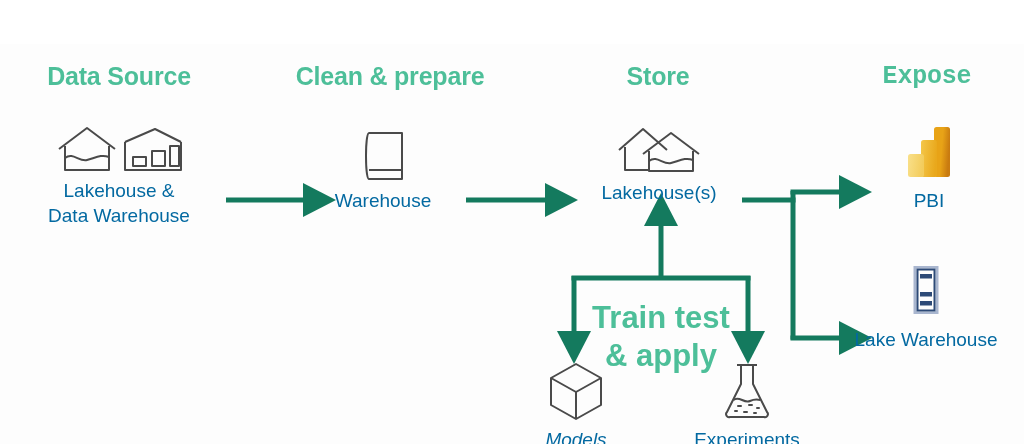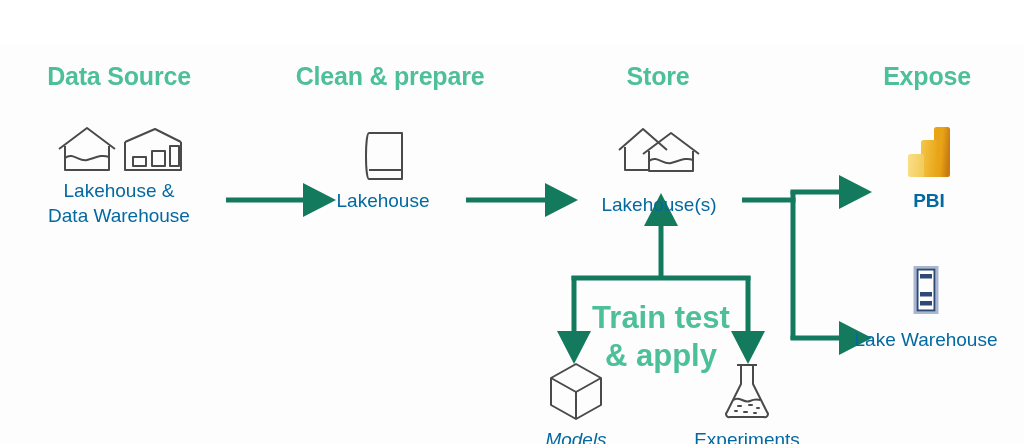--- a/index.html
+++ b/index.html
@@ -107,21 +107,21 @@
       <line x1="742" y1="156" x2="795.5" y2="156"></line>
       <line x1="793" y1="147" x2="793" y2="295.5"></line>
       <line x1="790.5" y1="148" x2="845" y2="148" marker-end="url(#ah-right)"></line>
       <line x1="790.5" y1="294" x2="845" y2="294" marker-end="url(#ah-right)"></line>
     </g>
   </svg>
 
   <div class="stage-header" style="left:119px; top:18px;">Data Source</div>
   <div class="stage-header" style="left:390px; top:18px;">Clean &amp; prepare</div>
   <div class="stage-header" style="left:658px; top:18px;text-align:right;">Store</div>
-  <div class="stage-header" style="left:927px; top:18px;">Expose</div>
+  <div class="stage-header" style="left:927px; top:18px;font-family:Liberation Mono, monospace;">Expose</div>
 
   <div class="icon-box" style="left:119px; top:80px;">
     <svg width="132" height="50" viewBox="0 0 132 50">
       <g fill="none" stroke="#4a4a4a" stroke-width="2" stroke-linejoin="round">
 
         <path d="M6,25 L34,4 L62,25"></path>
         <path d="M12,22 L12,46 L56,46 L56,22"></path>
         <path d="M12,34 C20,28 26,38 34,36 C42,34 48,30 56,33"></path>
         <line x1="12" y1="46" x2="56" y2="46"></line>
 
@@ -138,37 +138,37 @@
 
   <div class="icon-box" style="left:383px; top:86px;">
     <svg width="46" height="52" viewBox="0 0 46 52">
       <g fill="none" stroke="#4a4a4a" stroke-width="2" stroke-linejoin="round">
         <path d="M9,3 L42,3 L42,49 L9,49"></path>
         <path d="M9,3 C5,3 5,49 9,49"></path>
         <line x1="9" y1="40" x2="42" y2="40"></line>
       </g>
     </svg>
   </div>
-  <div class="node-label" style="left:383px; top:144px;">Lakehouse</div>
+  <div class="node-label" style="left:383px; top:144px;">Warehouse</div>
 
   <div class="icon-box" style="left:659px; top:80px;">
     <svg width="88" height="52" viewBox="0 0 88 52">
       <g fill="none" stroke="#4a4a4a" stroke-width="2" stroke-linejoin="round">
 
         <path d="M4,26 L28,5 L52,26"></path>
         <path d="M10,23 L10,46 L34,46"></path>
 
         <path d="M28,30 L56,9 L84,30"></path>
         <path d="M34,27 L34,47 L78,47 L78,27"></path>
         <path d="M34,37 C42,31 48,41 56,39 C64,37 70,33 78,36"></path>
         <line x1="34" y1="47" x2="78" y2="47"></line>
       </g>
     </svg>
   </div>
-  <div class="node-label" style="left:659px; top:148px;">Lakehouse(s)</div>
+  <div class="node-label" style="left:659px; top:136px;">Lakehouse(s)</div>
 
   <div class="icon-box" style="left:929px; top:82px;">
     <svg width="44" height="52" viewBox="0 0 44 52">
       <defs>
         <linearGradient id="pbi-bar-tall" x1="0" y1="0" x2="1" y2="0.25">
           <stop offset="0%" stop-color="#e8a317"></stop>
           <stop offset="55%" stop-color="#e8a317"></stop>
           <stop offset="100%" stop-color="#c97b10"></stop>
         </linearGradient>
         <linearGradient id="pbi-bar-mid" x1="0" y1="0" x2="1" y2="0.2">
@@ -178,21 +178,21 @@
         <linearGradient id="pbi-bar-short" x1="0" y1="0" x2="1" y2="0.2">
           <stop offset="0%" stop-color="#f9e08a"></stop>
           <stop offset="100%" stop-color="#f3cc5c"></stop>
         </linearGradient>
       </defs>
       <rect x="27" y="1" width="16" height="50" rx="2.5" fill="url(#pbi-bar-tall)"></rect>
       <rect x="14" y="14" width="16" height="37" rx="2.5" fill="url(#pbi-bar-mid)"></rect>
       <rect x="1" y="28" width="16" height="23" rx="2.5" fill="url(#pbi-bar-short)"></rect>
     </svg>
   </div>
-  <div class="node-label" style="left:929px; top:144px;font-weight:bold;">PBI</div>
+  <div class="node-label" style="left:929px; top:144px;">PBI</div>
 
   <div class="icon-box" style="left:926px; top:222px;">
     <svg width="32" height="48" viewBox="0 0 32 48">
       <rect x="5" y="1" width="22" height="46" fill="none" stroke="#a9b6cf" stroke-width="3"></rect>
       <rect x="7.5" y="3.5" width="17" height="41" fill="none" stroke="#2d4a77" stroke-width="2"></rect>
       <rect x="10" y="8" width="12" height="4.5" fill="#2d4a77"></rect>
       <rect x="10" y="26" width="12" height="4.5" fill="#2d4a77"></rect>
       <rect x="10" y="35" width="12" height="4.5" fill="#2d4a77"></rect>
     </svg>
   </div>

